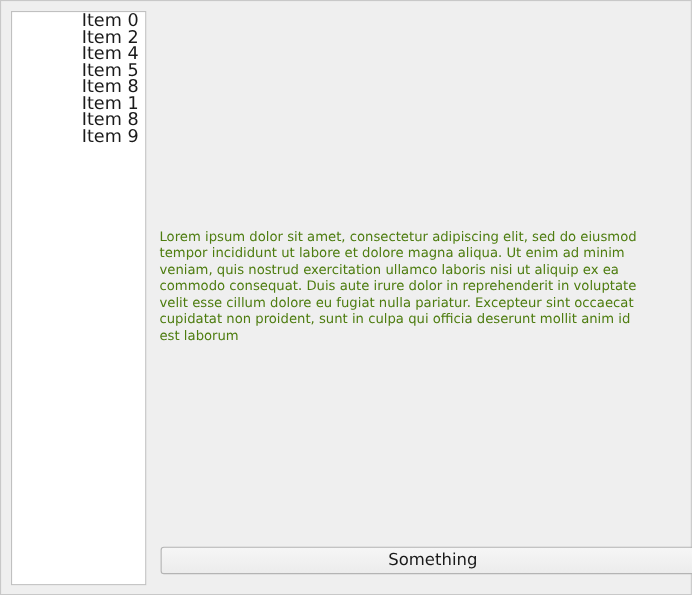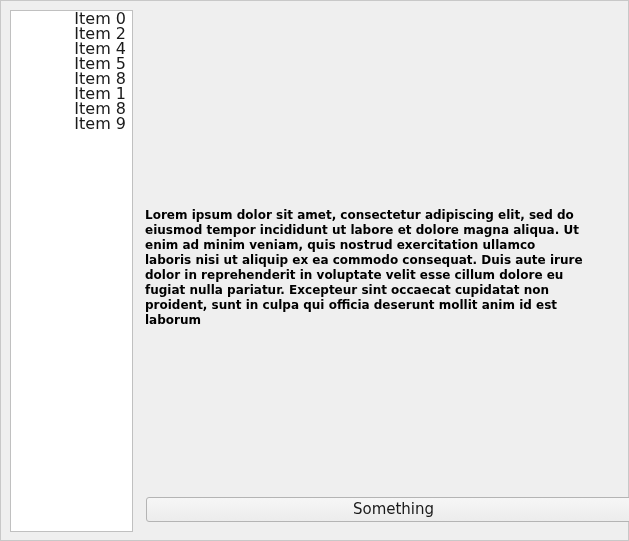--- a/index.html
+++ b/index.html
@@ -52,23 +52,22 @@
     width: 480px;
     height: 522px;
   }
   #paragraph {
     position: absolute;
     left: 4px;
     top: 198px;
     width: 438px;
     font-size: 12px;
     line-height: 15px;
-    color: #000000;
+    color: #4d7c0f;
     text-align: left;
-    font-weight: bold;
   }
   #something-button {
     position: absolute;
     left: 5px;
     bottom: 10px;
     width: 495px;
     height: 25px;
     box-sizing: border-box;
     background: linear-gradient(to bottom, #f6f6f6 0%, #ececec 100%);
     border: 1px solid #b4b4b4;

